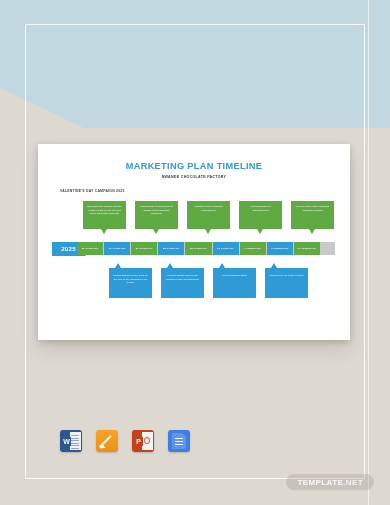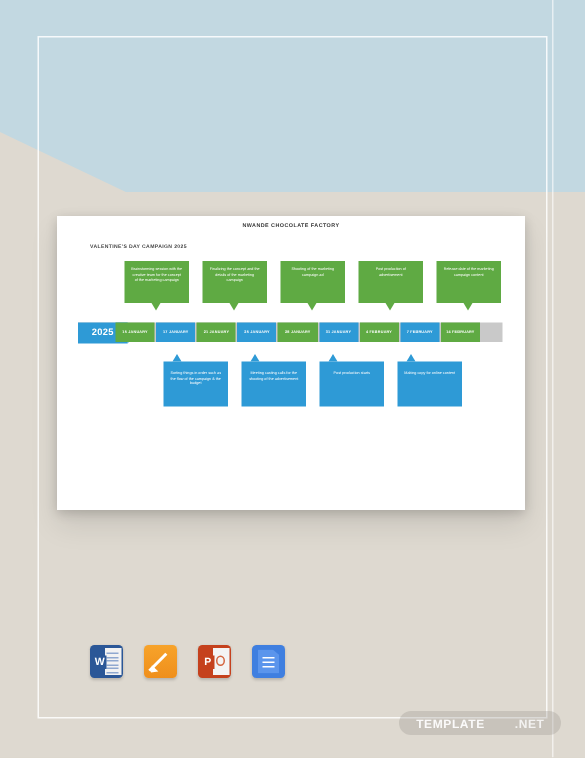--- a/index.html
+++ b/index.html
@@ -205,35 +205,36 @@
   }
 
   
   .watermark {
     position:absolute; right:16px; top:474px;
     padding:3.5px 11px;
     border-radius:11px;
     background:rgba(150,146,138,0.30);
     color:rgba(255,255,255,0.92);
     font-size:8px; font-weight:bold; letter-spacing:0.4px;
-    display:flex; align-items:baseline;gap:20px;
+    display:flex; align-items:baseline;
   }
   .watermark .wm-light { font-weight:bold; opacity:0.85; }
 </style>
 </head>
 <body>
 
 <div class="bg-beige"></div>
 <div class="bg-blue"></div>
 <div class="bg-diag"></div>
 <div class="frame-outer"></div>
 <div class="frame-right"></div>
 
 <div class="doc-card">
 
+  <div class="doc-title">MARKETING PLAN TIMELINE</div>
   <div class="doc-subtitle">NWANDE CHOCOLATE FACTORY</div>
   <div class="doc-campaign">VALENTINE'S DAY CAMPAIGN 2025</div>
 
   <div class="tl-area">
 
     <div class="top-notes">
         <div class="note-top" style="left: 45px;"><span>Brainstorming session with the creative team for the concept of the marketing campaign</span><div class="note-tail-down"></div></div>
         <div class="note-top" style="left: 97px;"><span>Finalizing the concept and the details of the marketing campaign</span><div class="note-tail-down"></div></div>
         <div class="note-top" style="left: 149px;"><span>Shooting of the marketing campaign ad</span><div class="note-tail-down"></div></div>
         <div class="note-top" style="left: 201px;"><span>Post production of advertisement</span><div class="note-tail-down"></div></div>

